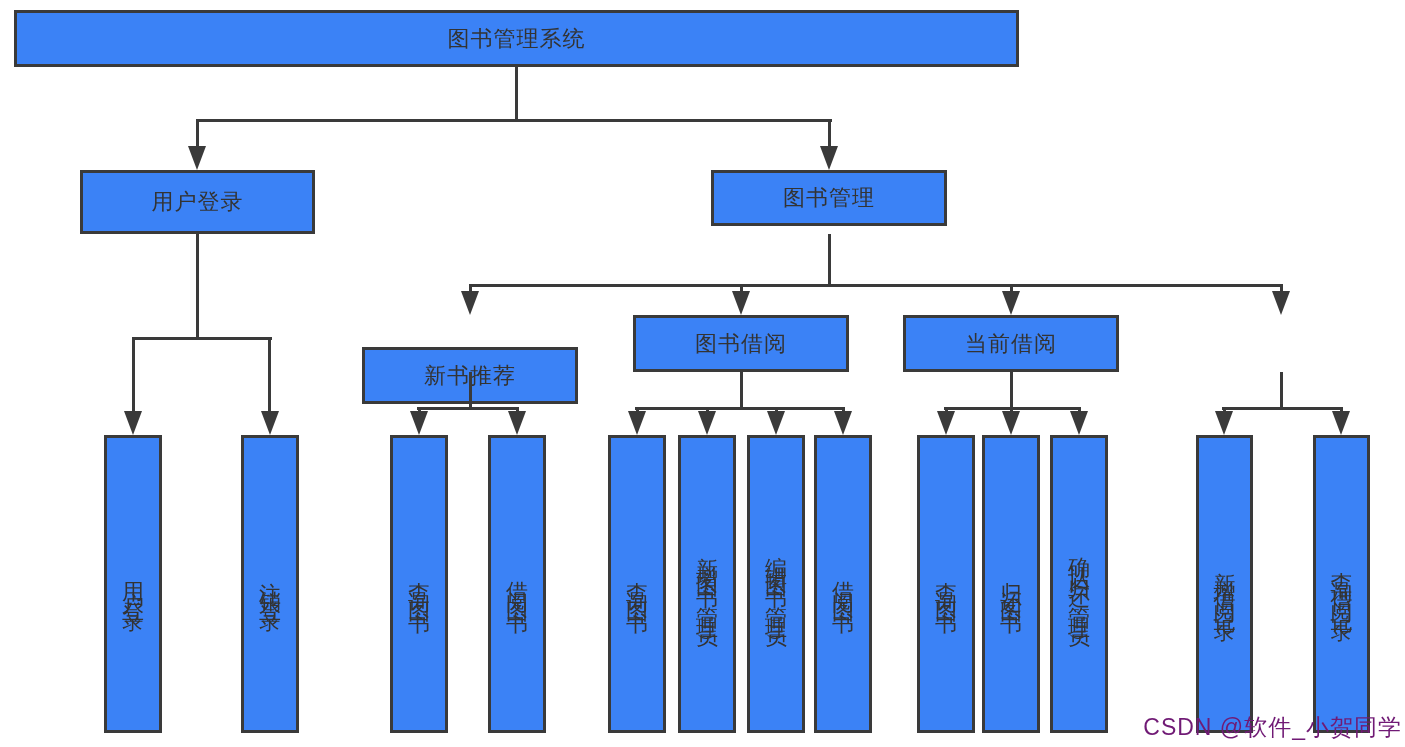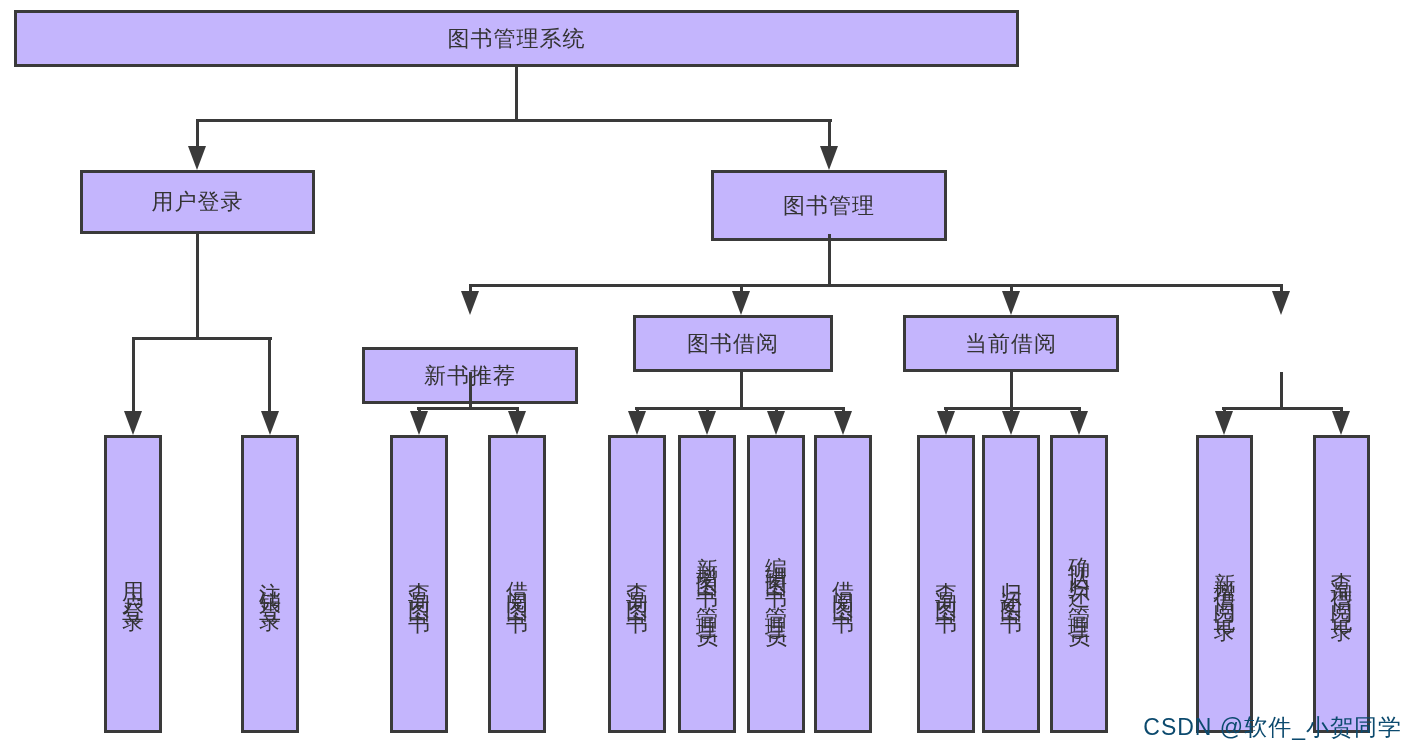--- a/index.html
+++ b/index.html
@@ -9,21 +9,21 @@
     height: 747px;
     background: #ffffff;
     font-family: "Liberation Sans", sans-serif;
     color: #333333;
     overflow: hidden;
   }
   .box {
     position: absolute;
     box-sizing: border-box;
     border: 3px solid #3a3a3a;
-    background: #c4b5fd;
+    background: #3b82f6;
     display: flex;
     align-items: center;
     justify-content: center;
     font-size: 22px;
     color: #333333;
     letter-spacing: 1px;
   }
   .vtext {
     writing-mode: vertical-rl;
     text-orientation: mixed;
@@ -42,63 +42,63 @@
     height: 0;
     border-left: 9px solid transparent;
     border-right: 9px solid transparent;
     border-top: 24px solid #3a3a3a;
   }
   .watermark {
     position: absolute;
     right: 3px;
     top: 712px;
     font-size: 23px;
-    color: #0c4a6e;
+    color: #701a75;
     letter-spacing: 1px;
     z-index: 10;
     white-space: nowrap;
   }
 </style>
 </head>
 <body>
 
 <div class="canvas">
 
   <div class="box" style="left:14px;top:10px;width:1005px;height:57px;">图书管理系统</div>
 
   <div class="ln" style="left:515px;top:65px;width:3px;height:56px;"></div>
   <div class="ln" style="left:196px;top:119px;width:636px;height:3px;"></div>
   <div class="ln" style="left:196px;top:119px;width:3px;height:33px;"></div>
   <div class="ln" style="left:828px;top:119px;width:3px;height:33px;"></div>
   <div class="arrow" style="left:188px;top:146px;"></div>
   <div class="arrow" style="left:820px;top:146px;"></div>
 
   <div class="box" style="left:80px;top:170px;width:235px;height:64px;">用户登录</div>
-  <div class="box" style="left:711px;top:170px;width:236px;height:71px;">图书管理</div>
+  <div class="box" style="left:711px;top:170px;width:236px;height:56px;">图书管理</div>
 
   <div class="ln" style="left:196px;top:234px;width:3px;height:104px;"></div>
   <div class="ln" style="left:132px;top:337px;width:140px;height:3px;"></div>
   <div class="ln" style="left:132px;top:337px;width:3px;height:76px;"></div>
   <div class="ln" style="left:268px;top:337px;width:3px;height:76px;"></div>
   <div class="arrow" style="left:124px;top:411px;"></div>
   <div class="arrow" style="left:261px;top:411px;"></div>
 
   <div class="ln" style="left:828px;top:234px;width:3px;height:52px;"></div>
   <div class="ln" style="left:469px;top:284px;width:814px;height:3px;"></div>
   <div class="ln" style="left:469px;top:284px;width:3px;height:10px;"></div>
   <div class="ln" style="left:740px;top:284px;width:3px;height:10px;"></div>
   <div class="ln" style="left:1010px;top:284px;width:3px;height:10px;"></div>
   <div class="ln" style="left:1280px;top:284px;width:3px;height:10px;"></div>
   <div class="arrow" style="left:461px;top:291px;"></div>
   <div class="arrow" style="left:732px;top:291px;"></div>
   <div class="arrow" style="left:1002px;top:291px;"></div>
   <div class="arrow" style="left:1272px;top:291px;"></div>
 
   <div class="box" style="left:362px;top:315px;width:216px;height:57px;margin-top:32px;">新书推荐</div>
-  <div class="box" style="left:633px;top:315px;width:200px;height:57px;text-align:center;">图书借阅</div>
+  <div class="box" style="left:633px;top:315px;width:216px;height:57px;text-align:center;">图书借阅</div>
   <div class="box" style="left:903px;top:315px;width:216px;height:57px;font-family:Liberation Mono, monospace;">当前借阅</div>
 
   <div class="ln" style="left:469px;top:372px;width:3px;height:37px;"></div>
   <div class="ln" style="left:417px;top:407px;width:102px;height:3px;"></div>
   <div class="ln" style="left:418px;top:407px;width:3px;height:7px;"></div>
   <div class="ln" style="left:516px;top:407px;width:3px;height:7px;"></div>
   <div class="arrow" style="left:410px;top:411px;"></div>
   <div class="arrow" style="left:508px;top:411px;"></div>
 
   <div class="ln" style="left:740px;top:372px;width:3px;height:37px;"></div>

